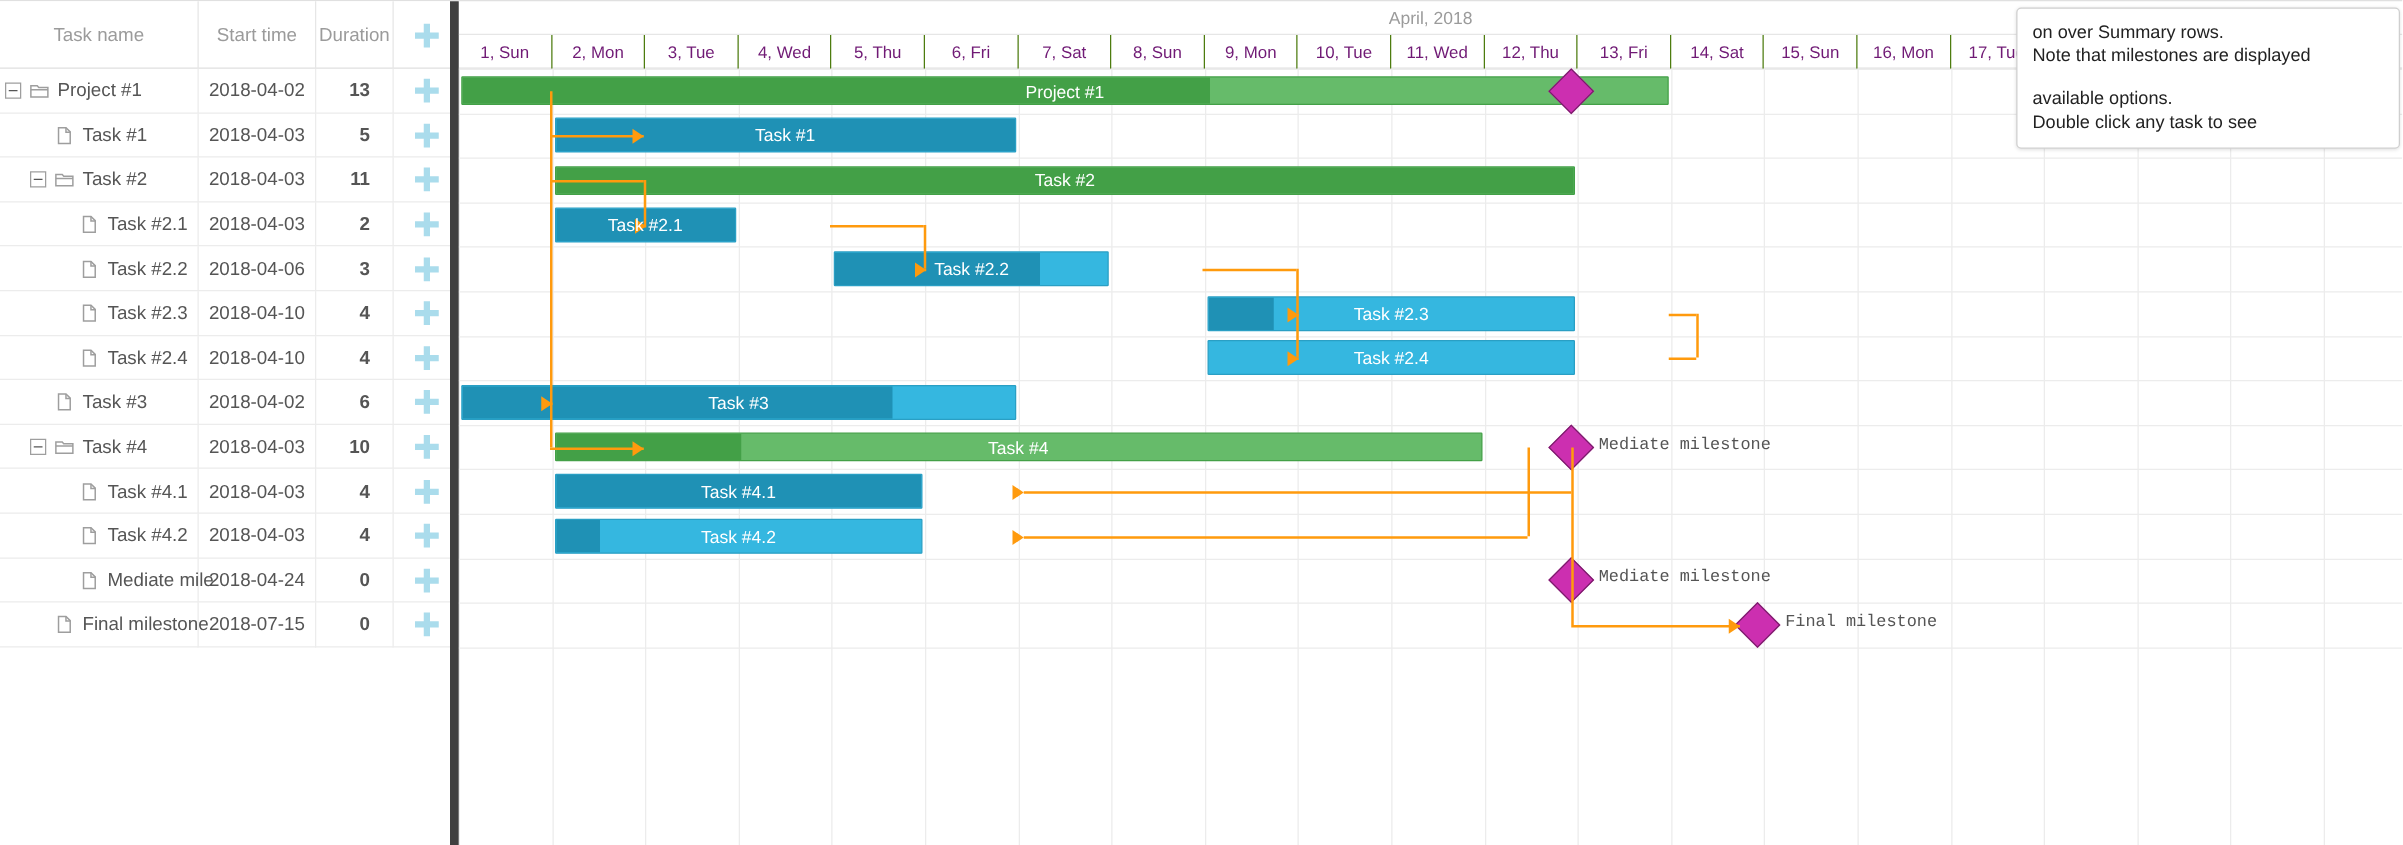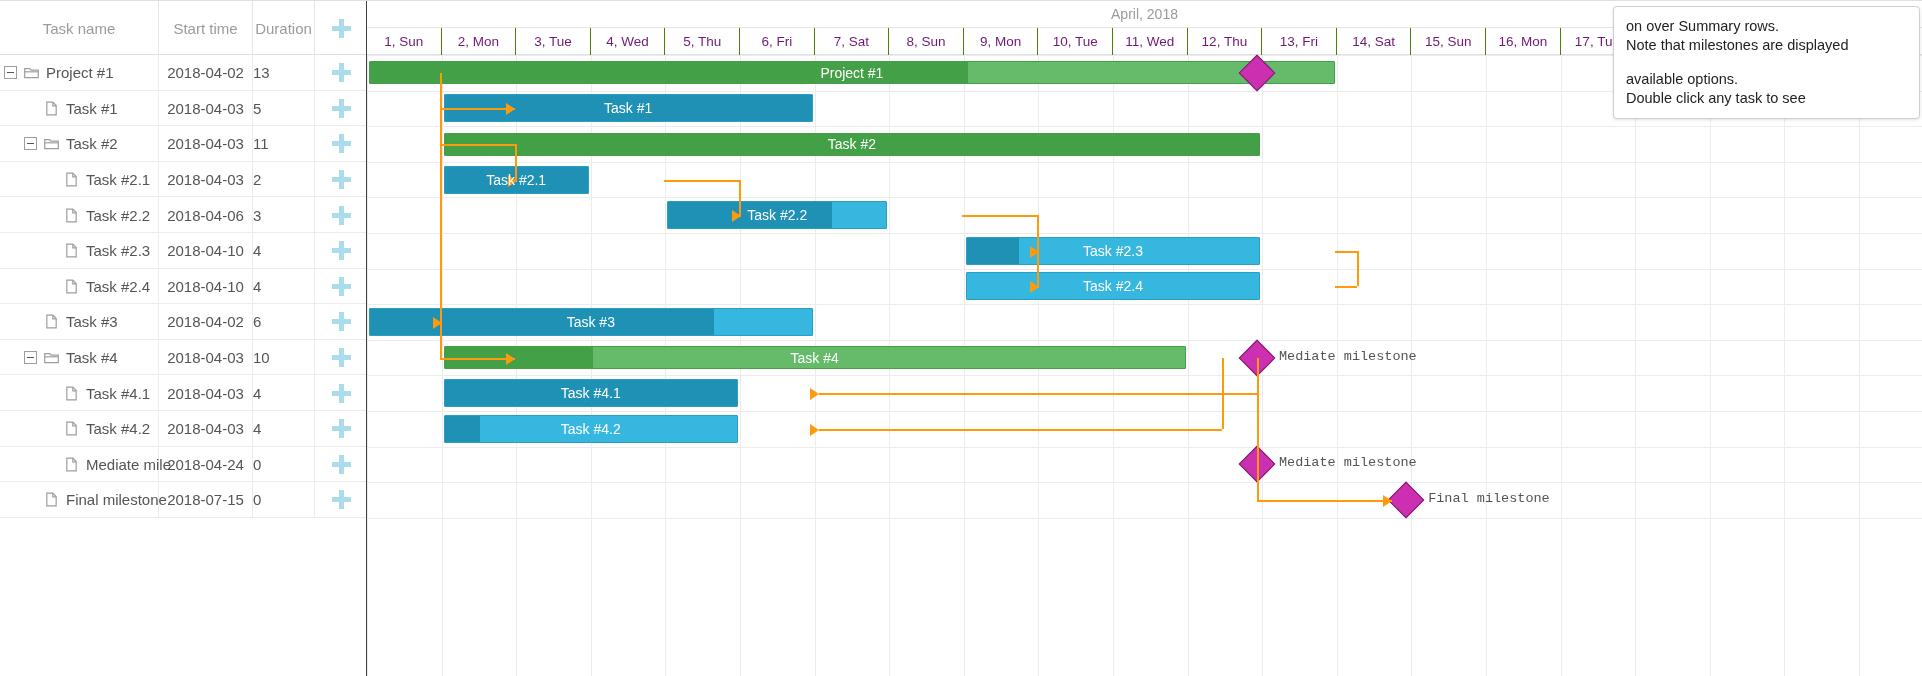--- a/index.html
+++ b/index.html
@@ -3,21 +3,21 @@
 <meta charset="utf-8">
 <style>
   * { box-sizing: border-box; margin:0; padding:0; }
   html,body { width:1922px; height:676px; overflow:hidden; background:#fff;
               font-family:"Liberation Sans", sans-serif; }
   #app { position:relative; width:1922px; height:676px; background:#fff;
          border-top:1px solid #e0e0e0; }
 
   
   #grid { position:absolute; left:0; top:0; width:367px; height:676px;
-          border-right:1px solid #404040; background:#fff; }
+          border-right:7px solid #404040; background:#fff; }
   #grid-head { position:relative; height:54px; border-bottom:1px solid #e0e0e0; }
   .gh { position:absolute; top:0; height:54px; display:flex; align-items:center;
         justify-content:center; color:#9b9b9b; font-size:15px;
         border-right:1px solid #e6e6e6; }
   .gh.last { border-right:none; }
   .gh-name { left:0;   width:159px; }
   .gh-start{ left:159px; width:94px; }
   .gh-dur  { left:253px; width:62px; }
   .gh-plus { left:315px; width:52px; }
 
@@ -25,21 +25,21 @@
   .plus-icon::before, .plus-icon::after { content:""; position:absolute; background:#aadcec; }
   .plus-icon::before { left:7px; top:0; width:5px; height:19px; }
   .plus-icon::after  { top:7px; left:0; height:5px; width:19px; }
 
   .grow { position:relative; height:35.6px; border-bottom:1px solid #ececec;
           font-size:15px; color:#555; }
   .cell { position:absolute; top:0; height:35.6px; display:flex; align-items:center;
           border-right:1px solid #ececec; }
   .c-name { left:0;   width:159px; padding-left:6px; }
   .c-start{ left:159px; width:94px; justify-content:center; }
-  .c-dur  { left:253px; width:62px; justify-content:flex-start; padding-right:18px; }
+  .c-dur  { left:253px; width:62px; justify-content:flex-end; padding-right:18px;font-weight:bold; }
   .c-plus { left:315px; width:52px; justify-content:center; border-right:none; }
 
   .tw { display:flex; align-items:center; gap:6px; }
   .toggle { width:13px; height:13px; border:1px solid #9e9e9e; background:#fff;
             position:relative; flex:none; }
   .toggle::after { content:""; position:absolute; left:2px; top:5px; width:7px; height:1px;
                    background:#555; }
   .toggle.hidden { visibility:hidden; }
   .ico { width:17px; height:17px; flex:none; }
   .nm { white-space:nowrap; overflow:hidden; }

